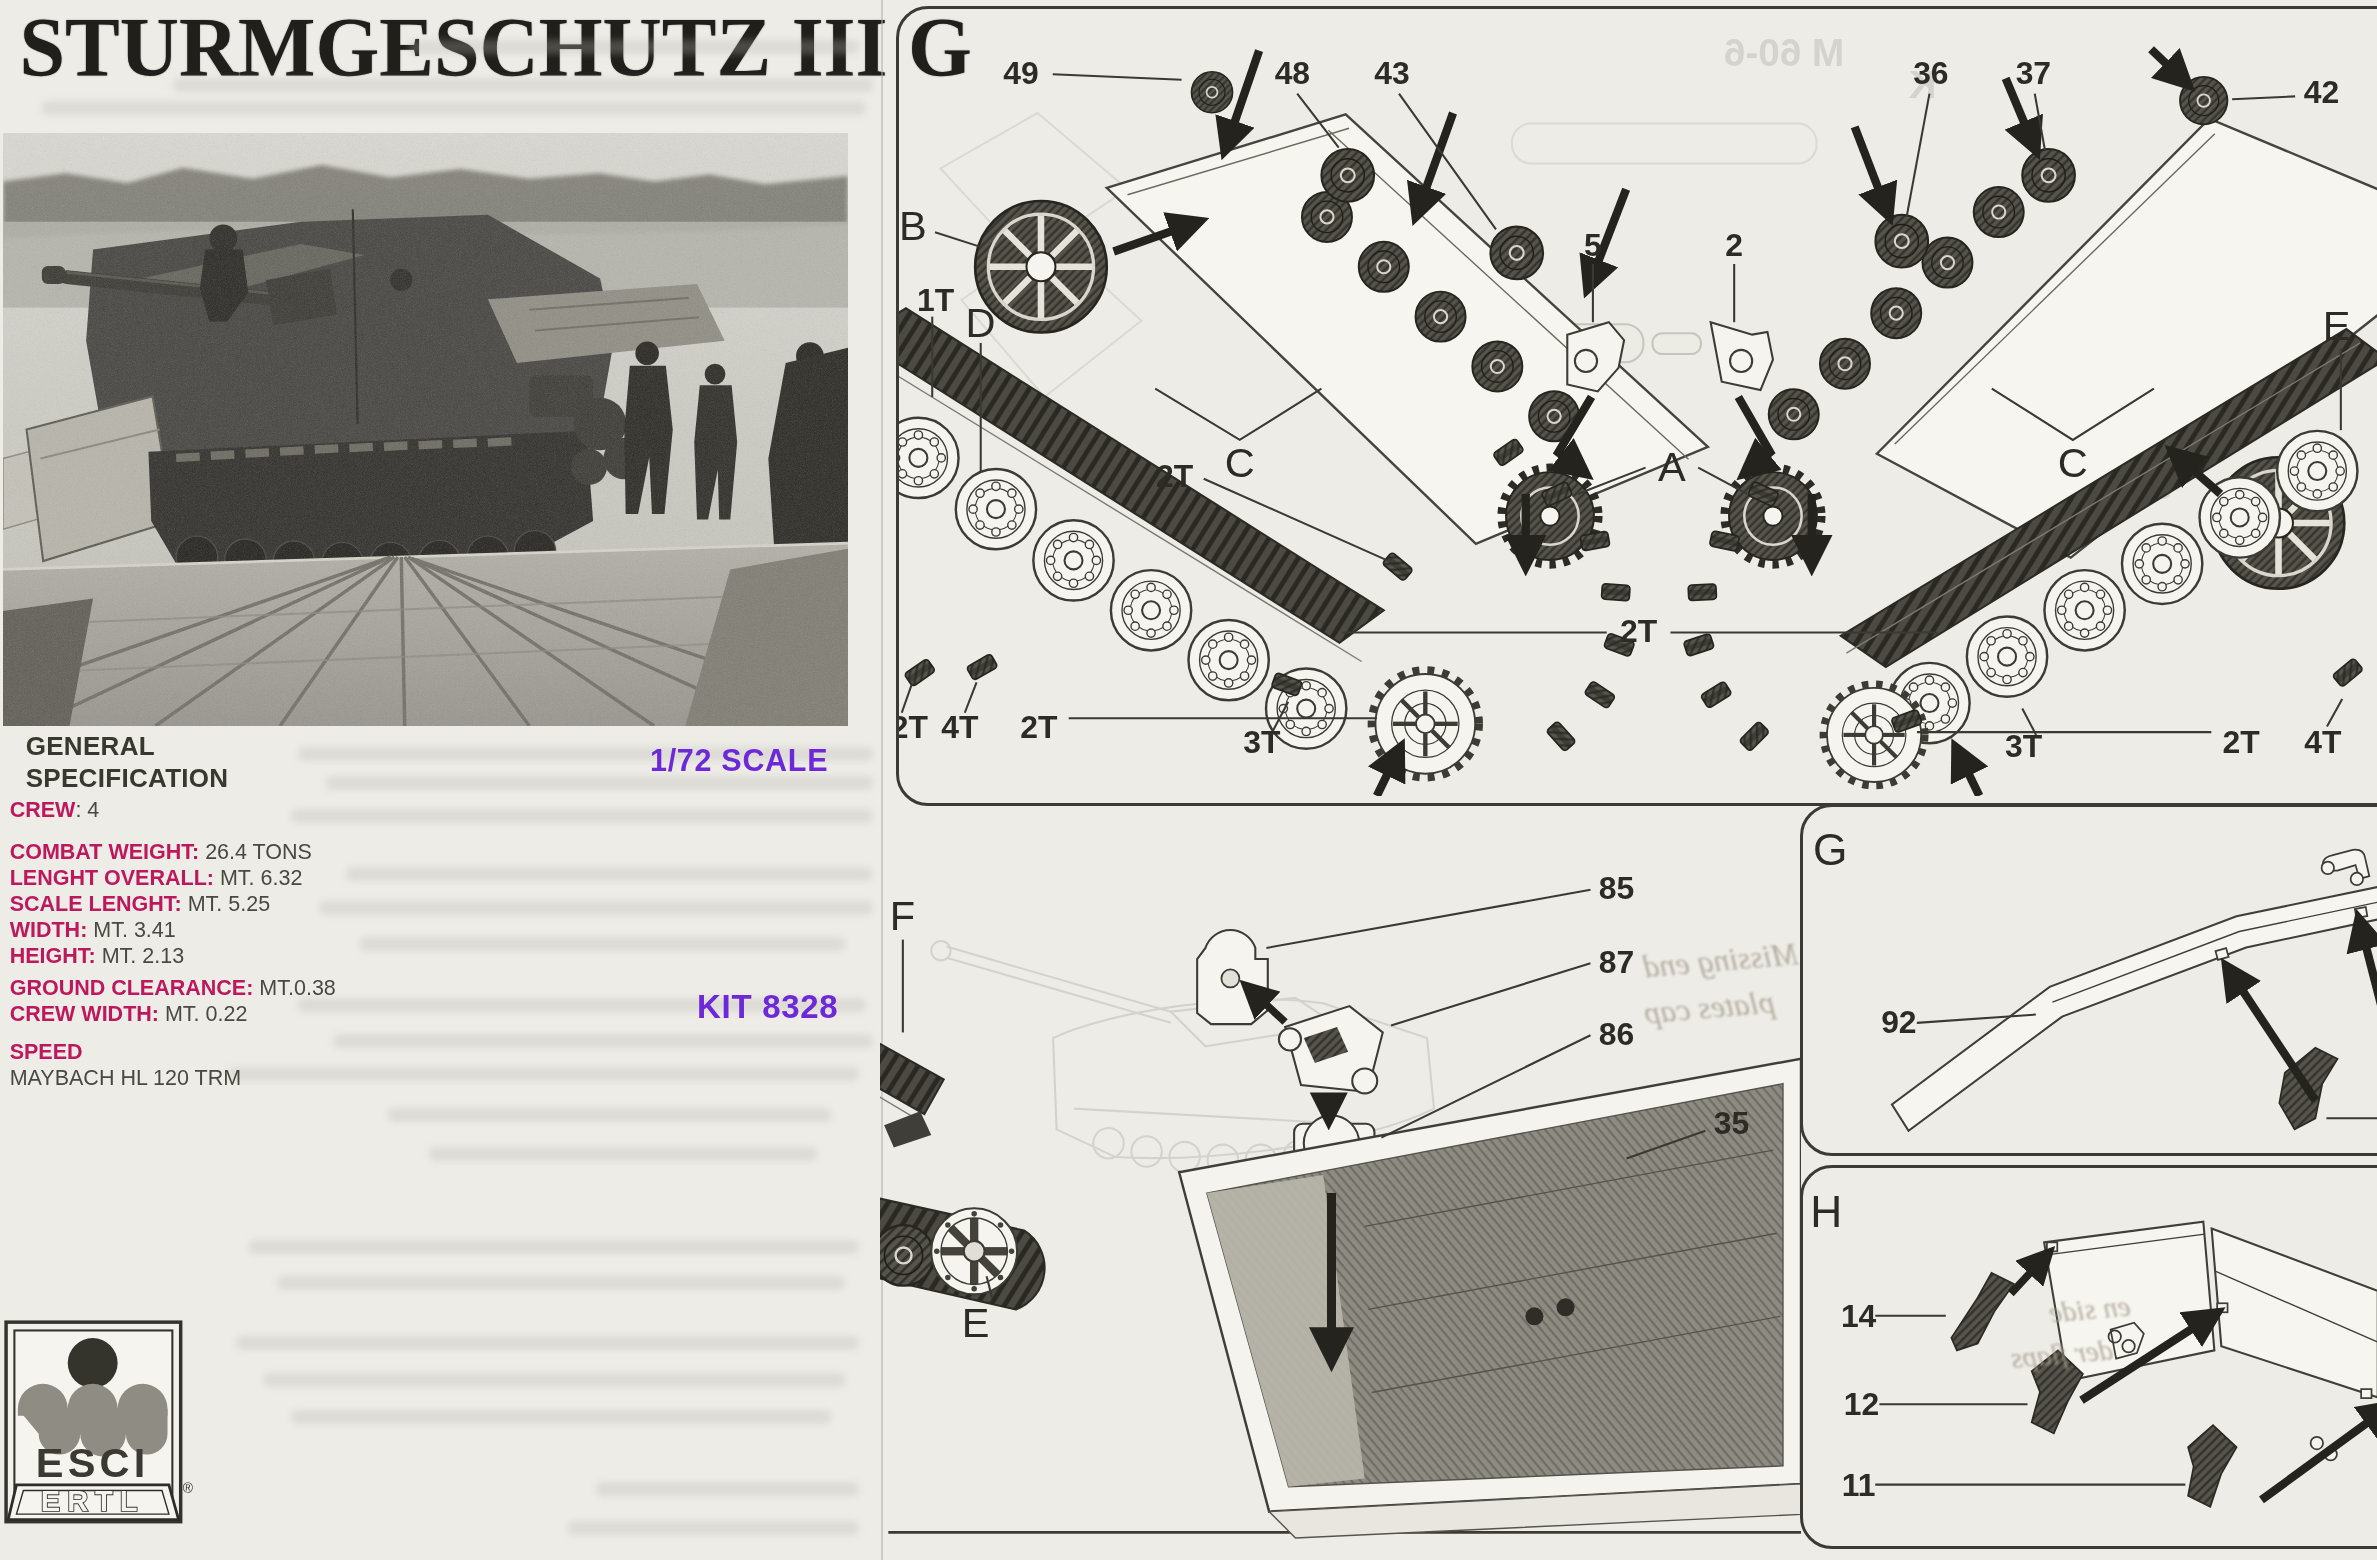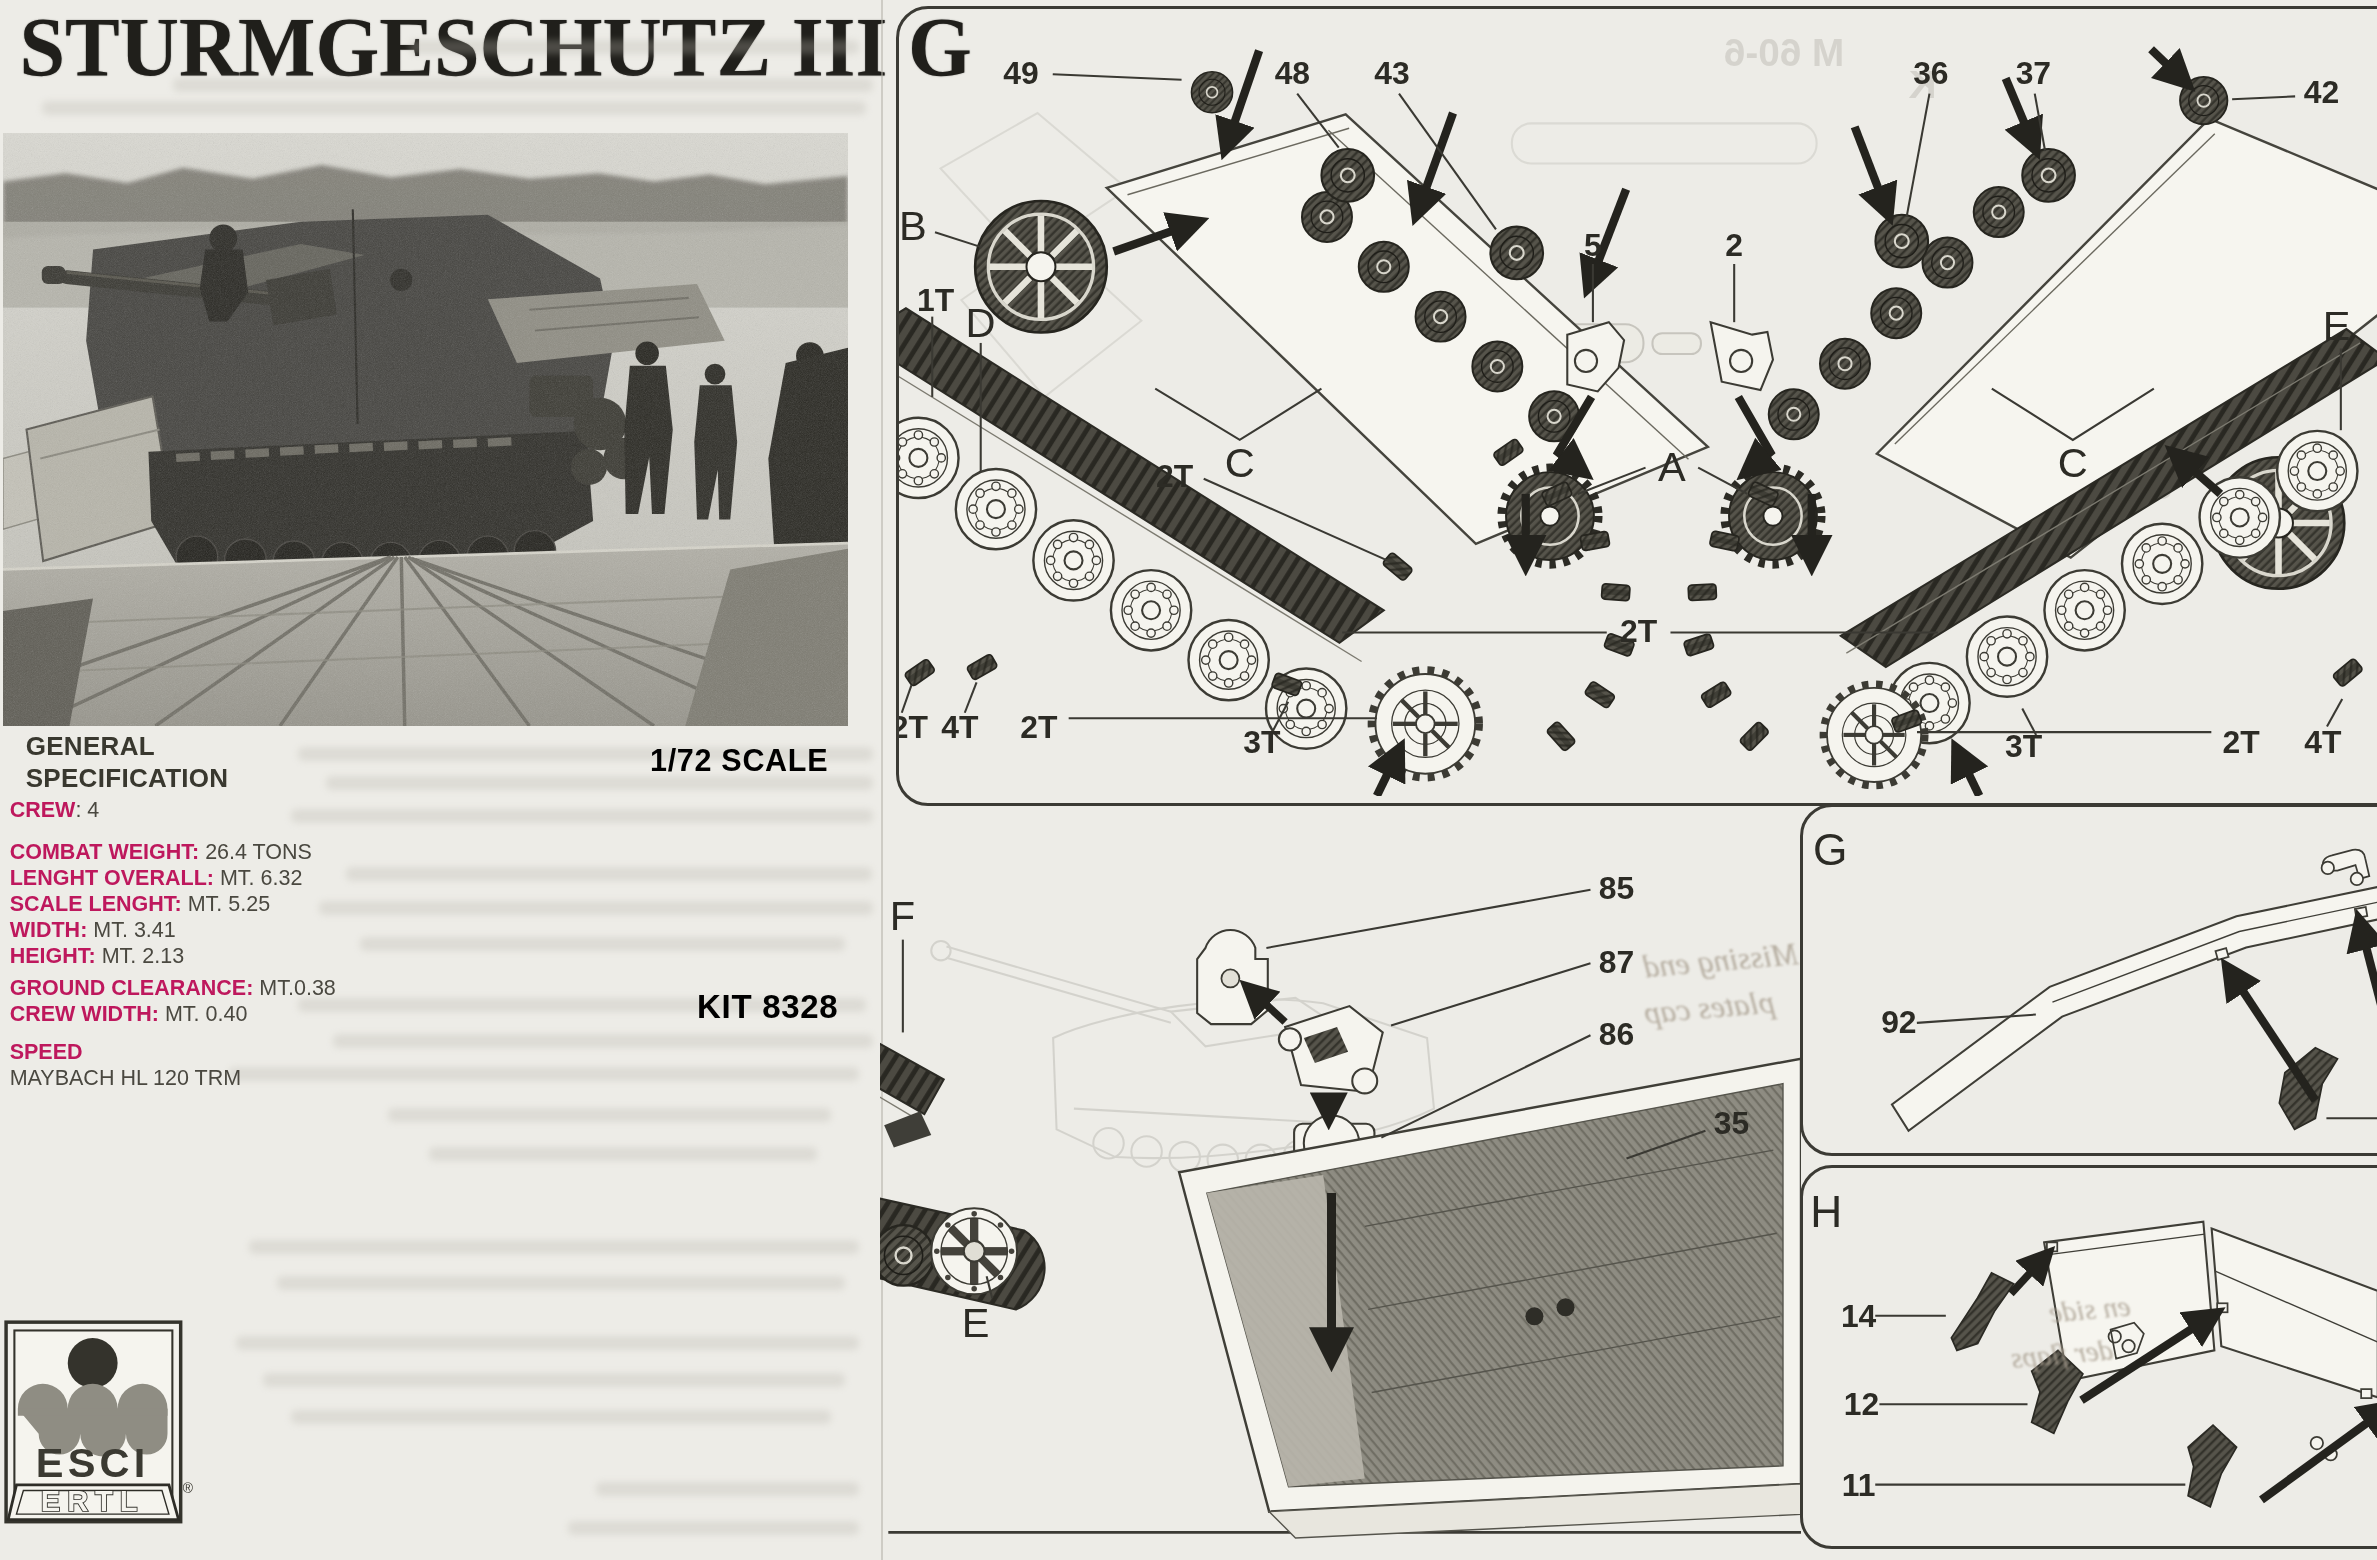--- a/index.html
+++ b/index.html
@@ -3,21 +3,21 @@
 <meta charset="utf-8">
 <style>
   html,body{margin:0;padding:0;background:#8b8981;}
   #canvas{position:relative;width:2377px;height:1561px;background:#edece7;overflow:hidden;
           font-family:"Liberation Sans",sans-serif;color:#2b2a26;}
   .abs{position:absolute;}
   
   .spec-h{font-size:26px;font-weight:700;line-height:32px;letter-spacing:0.3px;color:#39382f;margin-left:16px;}
   .row{font-size:21.5px;line-height:26px;color:#4a4840;}
   .row b{font-weight:700;color:#be185d;}
-  .bigmark{font-weight:700;color:#000000;letter-spacing:0.7px;}
+  .bigmark{font-weight:700;color:#6d28d9;letter-spacing:0.7px;}
   #title{left:19.4px;top:1.4px;width:866px;font-family:"Liberation Serif",serif;font-weight:700;
          font-size:82px;letter-spacing:0px;color:#201f1b;white-space:nowrap;
          transform:scaleY(1.02);transform-origin:left top;text-shadow:0 0 1.4px rgba(32,31,27,.55);}
   
   .bleedbar{position:absolute;background:#b7b4ab;opacity:.30;filter:blur(3.5px);border-radius:5.5px;height:14px;}
   .hw{position:absolute;font-family:"Liberation Serif",serif;font-style:italic;color:#a89e8f;
       opacity:.8;font-size:32px;line-height:1.45;filter:blur(0.8px);white-space:nowrap;}
   .mirror{transform:scaleX(-1) rotate(5deg);}
   
   .panelbox{position:absolute;border:3.5px solid #3b3a34;border-radius:32px;background:transparent;}
@@ -244,21 +244,21 @@
   <div class="abs" style="left:9.7px;top:839px">
     <div class="row"><b>COMBAT WEIGHT:</b><span> 26.4 TONS</span></div>
     <div class="row"><b>LENGHT OVERALL:</b><span> MT. 6.32</span></div>
     <div class="row"><b>SCALE LENGHT:</b><span> MT. 5.25</span></div>
     <div class="row"><b>WIDTH:</b><span> MT. 3.41</span></div>
     <div class="row"><b>HEIGHT:</b><span> MT. 2.13</span></div>
   </div>
 
   <div class="abs" style="left:9.7px;top:975px">
     <div class="row"><b>GROUND CLEARANCE:</b><span> MT.0.38</span></div>
-    <div class="row"><b>CREW WIDTH:</b><span> MT. 0.40</span></div>
+    <div class="row"><b>CREW WIDTH:</b><span> MT. 0.22</span></div>
   </div>
 
   <div class="abs row" style="left:9.7px;top:1039px">
     <b>SPEED</b><br>
     <span>MAYBACH HL 120 TRM</span>
   </div>
 
 
   <div class="abs bigmark" style="left:650px;top:743px;font-size:30.5px">1/72 SCALE</div>
   <div class="abs bigmark" style="left:697px;top:988px;font-size:33px">KIT 8328</div>

